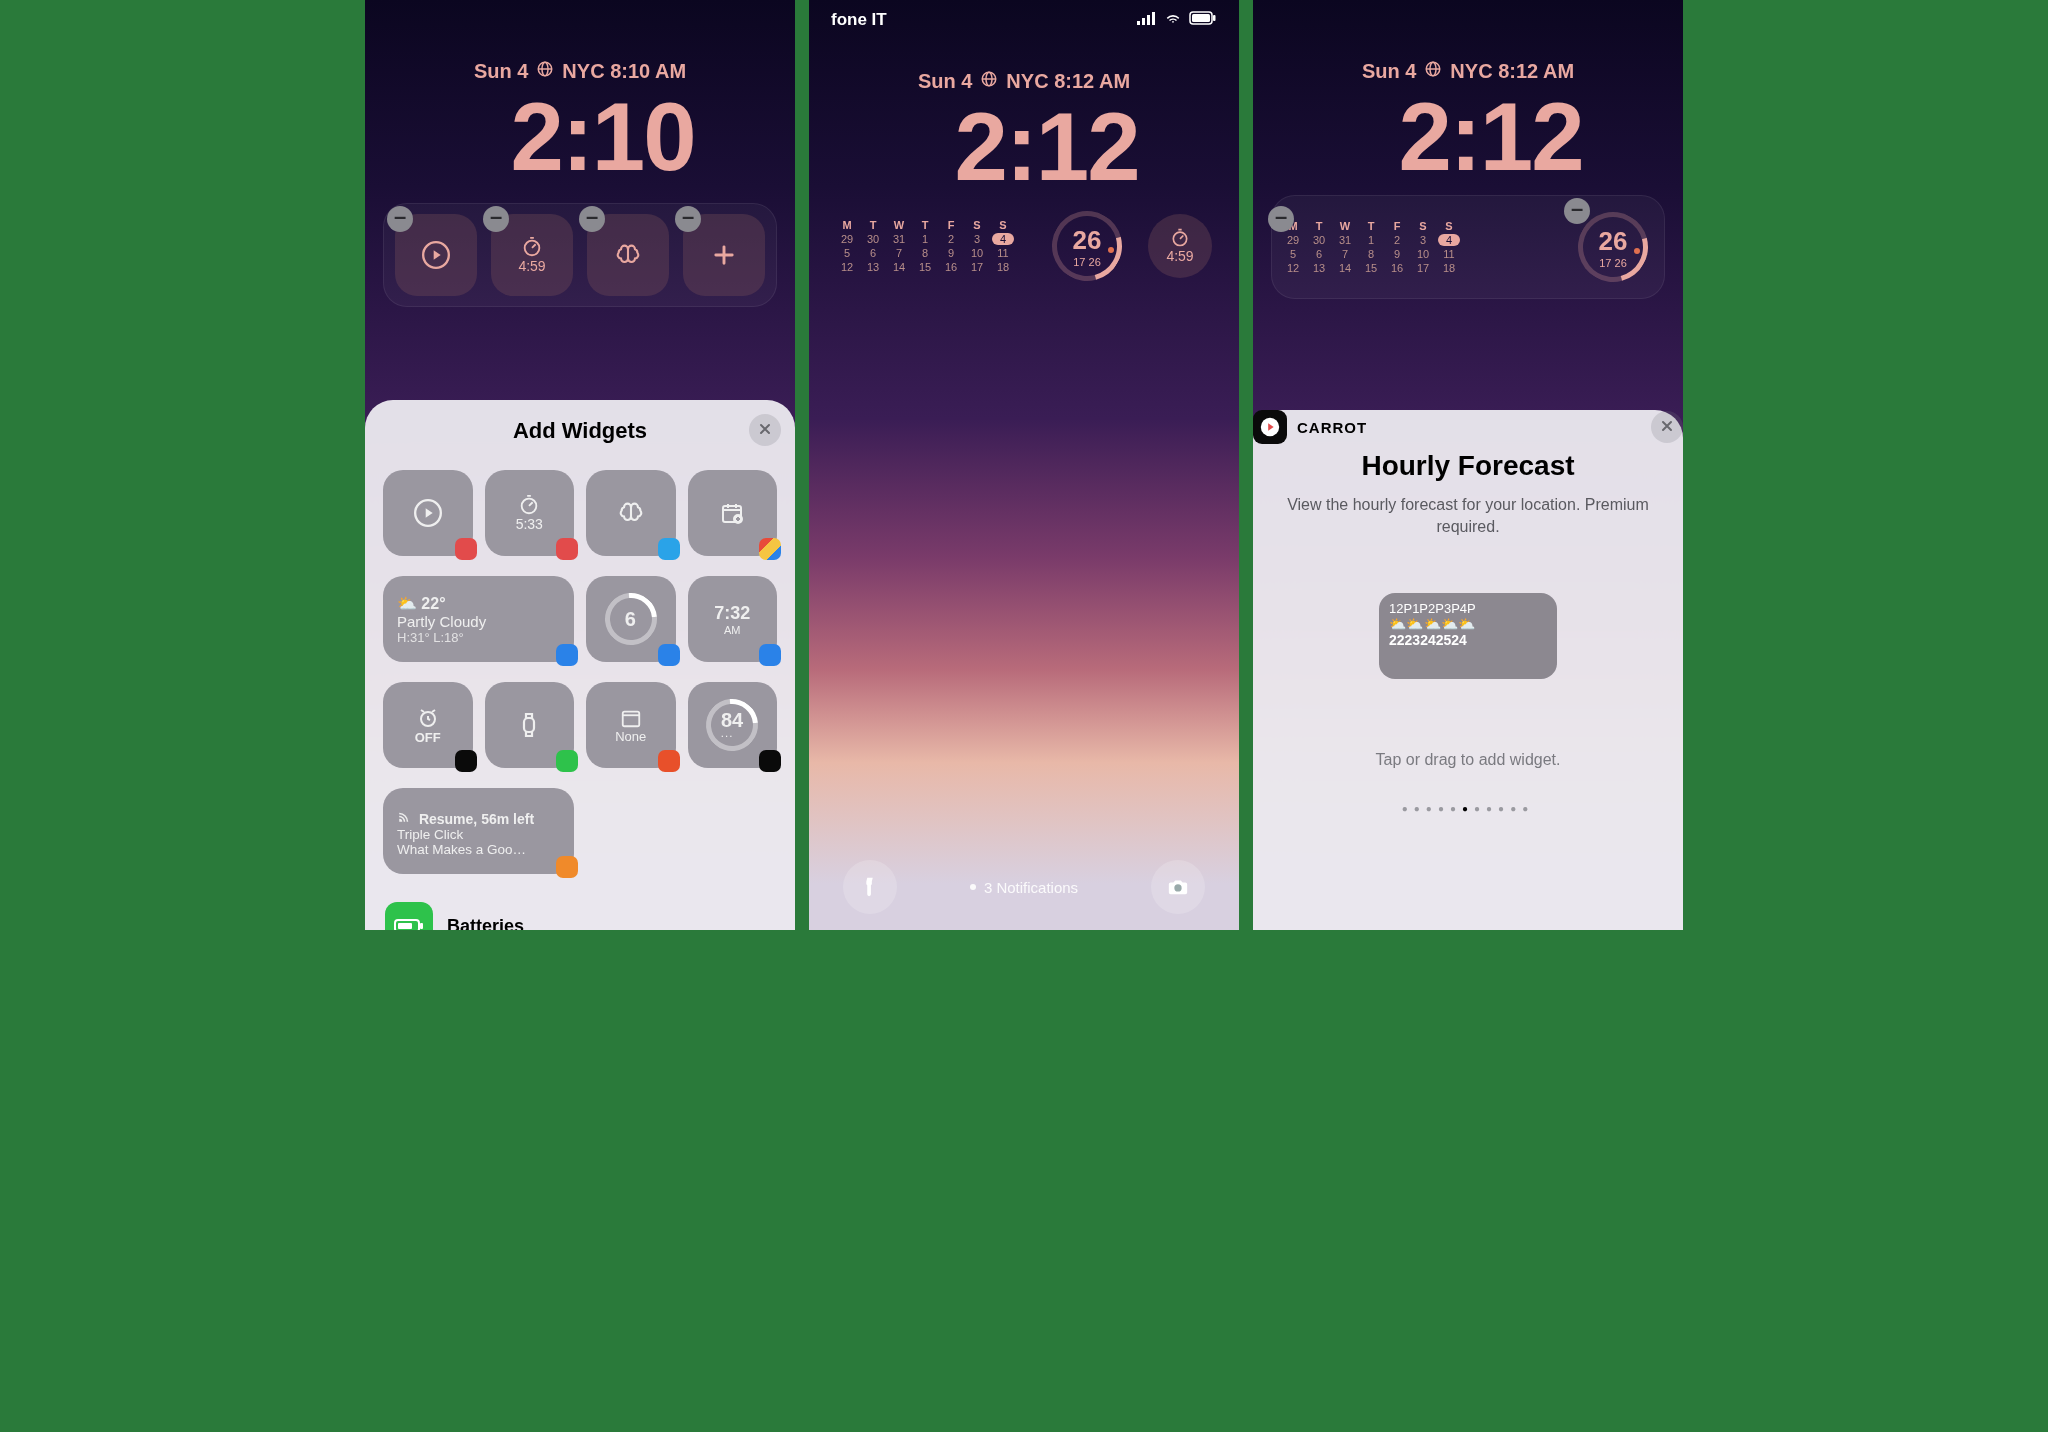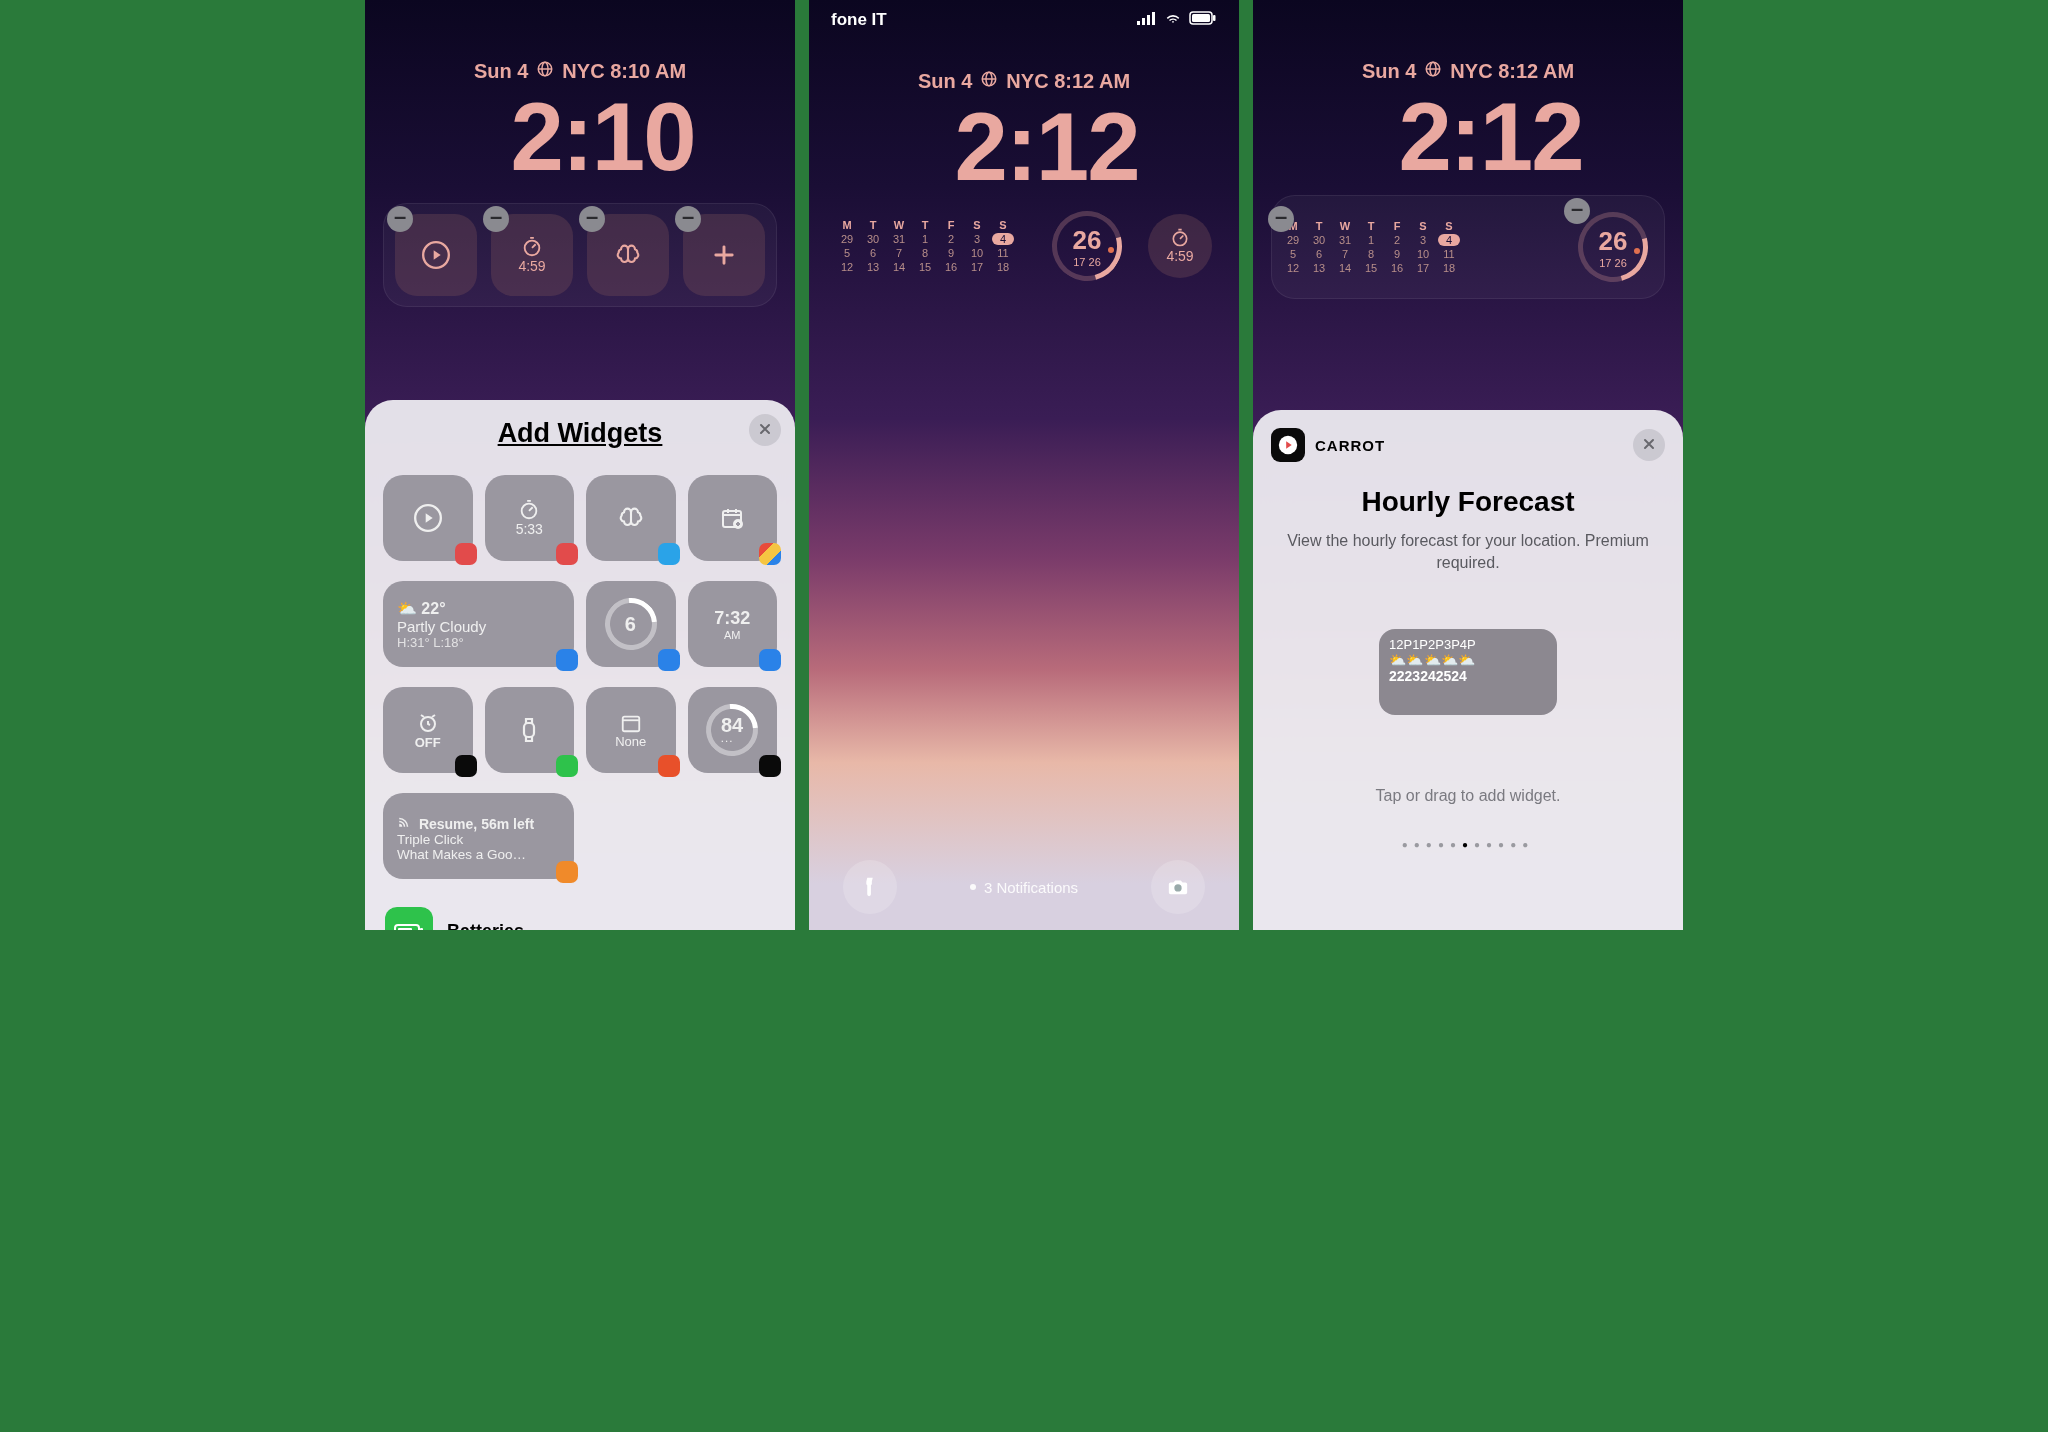--- a/index.html
+++ b/index.html
@@ -73,21 +73,21 @@
   .sheet {
     position:absolute; bottom:0; left:0; right:0;
     background: rgba(234,232,238,0.96);
     backdrop-filter: blur(20px);
     border-radius: 28px 28px 0 0;
     color:#000;
   }
   .sheet-hdr {
     display:flex; align-items:center; justify-content:center;
     padding:18px 18px 10px; position:relative;
-    font-size:27px; font-weight:700;text-decoration:underline;
+    font-size:22px; font-weight:700;
   }
   .sheet-close {
     position:absolute; right:14px; top:14px; width:32px; height:32px; border-radius:50%;
     background:rgba(120,120,128,0.22); color:#68686e; font-size:20px; text-align:center; line-height:32px;
   }
   
   .gal { display:grid; grid-template-columns: repeat(4, 1fr); gap:12px; padding: 8px 18px 18px; }
   .tile {
     height:86px; background:#9a97a0; border-radius:20px; position:relative;
     display:flex; flex-direction:column; align-items:center; justify-content:center;
@@ -98,21 +98,21 @@
   }
   .tile.wide { grid-column: span 2; align-items:flex-start; padding:10px 14px; justify-content:center; }
   .tile .temp { font-size:16px; font-weight:600; }
   .tile .cond { font-size:15px; }
   .tile .hl { font-size:13px; opacity:.85; }
   .tile.big-ring .ring2 { width:52px; height:52px; border-radius:50%; border:5px solid rgba(255,255,255,.4); border-top-color:#fff; transform:rotate(40deg); position:relative; display:flex; align-items:center; justify-content:center; }
   .app-row { display:flex; align-items:center; gap:14px; padding:10px 20px 20px; }
   .app-icon { width:48px; height:48px; border-radius:12px; display:flex; align-items:center; justify-content:center; }
   .app-name { font-size:18px; font-weight:600; }
   
-  .carrot-hdr { display:flex; align-items:center; gap:10px; padding:18px; }
+  .carrot-hdr { display:flex; align-items:center; gap:10px; }
   .carrot-icon { width:34px; height:34px; border-radius:9px; background:#0a0a0a; display:flex; align-items:center; justify-content:center; }
   .carrot-name { font-size:15px; font-weight:700; letter-spacing:1px; }
   .carrot-title { text-align:center; font-size:28px; font-weight:800; margin-top:6px; }
   .carrot-desc { text-align:center; font-size:16px; color:#5a5a60; margin:12px 28px 0; line-height:1.35; }
   .carrot-preview {
     margin: 56px auto 0; width:178px; height:86px; background:#8c8890; border-radius:16px;
     color:#fff; padding:8px 10px 0;
   }
   .cp-row { display:flex; justify-content:flex-start; font-size:13px; }
   .cp-row.temps { font-size:14px; font-weight:600; }

